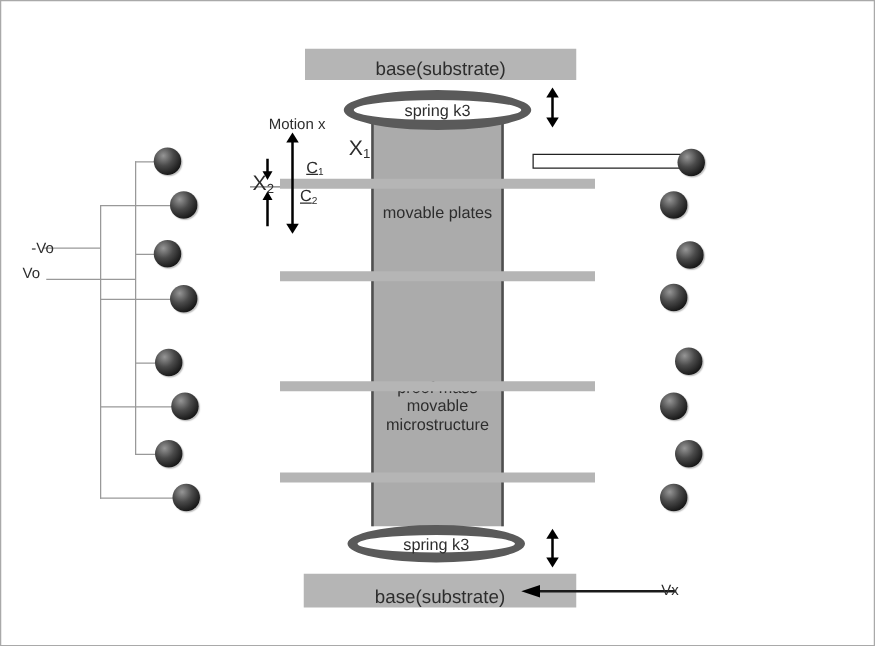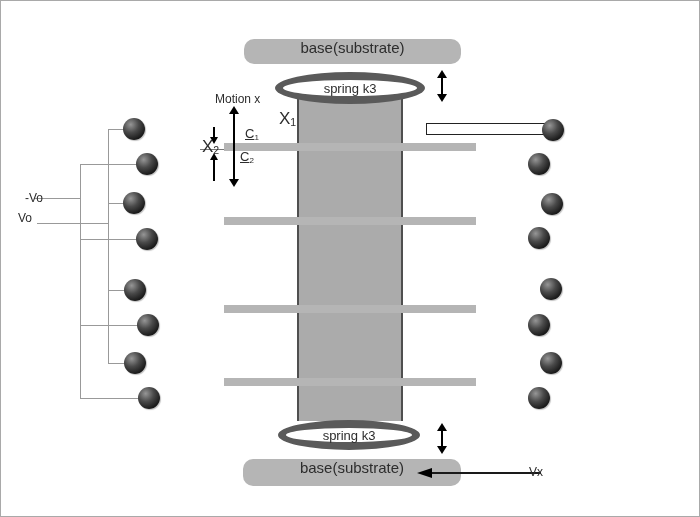--- a/index.html
+++ b/index.html
@@ -4,22 +4,22 @@
 <style>
   html,body{margin:0;padding:0;background:#fff;}
   #canvas{
     position:relative;width:698px;height:515px;margin:0;
     border:1px solid #a9a9a9;background:#ffffff;overflow:hidden;
     font-family:"Liberation Sans", sans-serif;color:#2d2d2d;
   }
   
   .bar{position:absolute;background:#b5b5b5;}
   .base-bar{
-    position:absolute;background:#b5b5b5;display:flex;align-items:flex-start;justify-content:center;
-    font-size:15px;color:#2d2d2d;border-radius:10px;
+    position:absolute;background:#b5b5b5;display:flex;align-items:flex-end;justify-content:center;
+    font-size:15px;color:#2d2d2d;
   }
   .proof-mass{
     position:absolute;left:296px;top:90px;width:106px;height:330px;
     background:#ababab;border-left:2px solid #4f4f4f;border-right:2px solid #4f4f4f;
     box-sizing:border-box;
   }
   .pm-label{
     position:absolute;left:296px;width:106px;text-align:center;
     font-size:13px;color:#2d2d2d;line-height:15px;
   }
@@ -88,20 +88,26 @@
     </div>
 
   <div class="base-bar" style="left:243px;top:38px;width:217px;height:25px;">
     <span>base(substrate)</span>
   </div>
   <div class="base-bar" style="left:242px;top:458px;width:218px;height:27px;">
     <span>base(substrate)</span>
   </div>
 
   <div class="proof-mass"></div>
+  <div class="pm-label" style="top:161px;">movable plates</div>
+  <div class="pm-label" style="top:301px;">
+    <div>proof mass</div>
+    <div>movable</div>
+    <div>microstructure</div>
+  </div>
 
   <div id="plates-layer">
       <div class="bar" style="left: 223px; top: 142px; width: 252px; height: 8px;"></div>
       <div class="bar" style="left: 223px; top: 216px; width: 252px; height: 8px;"></div>
       <div class="bar" style="left: 223px; top: 304px; width: 252px; height: 8px;"></div>
       <div class="bar" style="left: 223px; top: 377px; width: 252px; height: 8px;"></div>
     </div>
 
   <div class="spring" style="left:274px;top:71px;width:150px;height:32px;">
     <span>spring k3</span>

